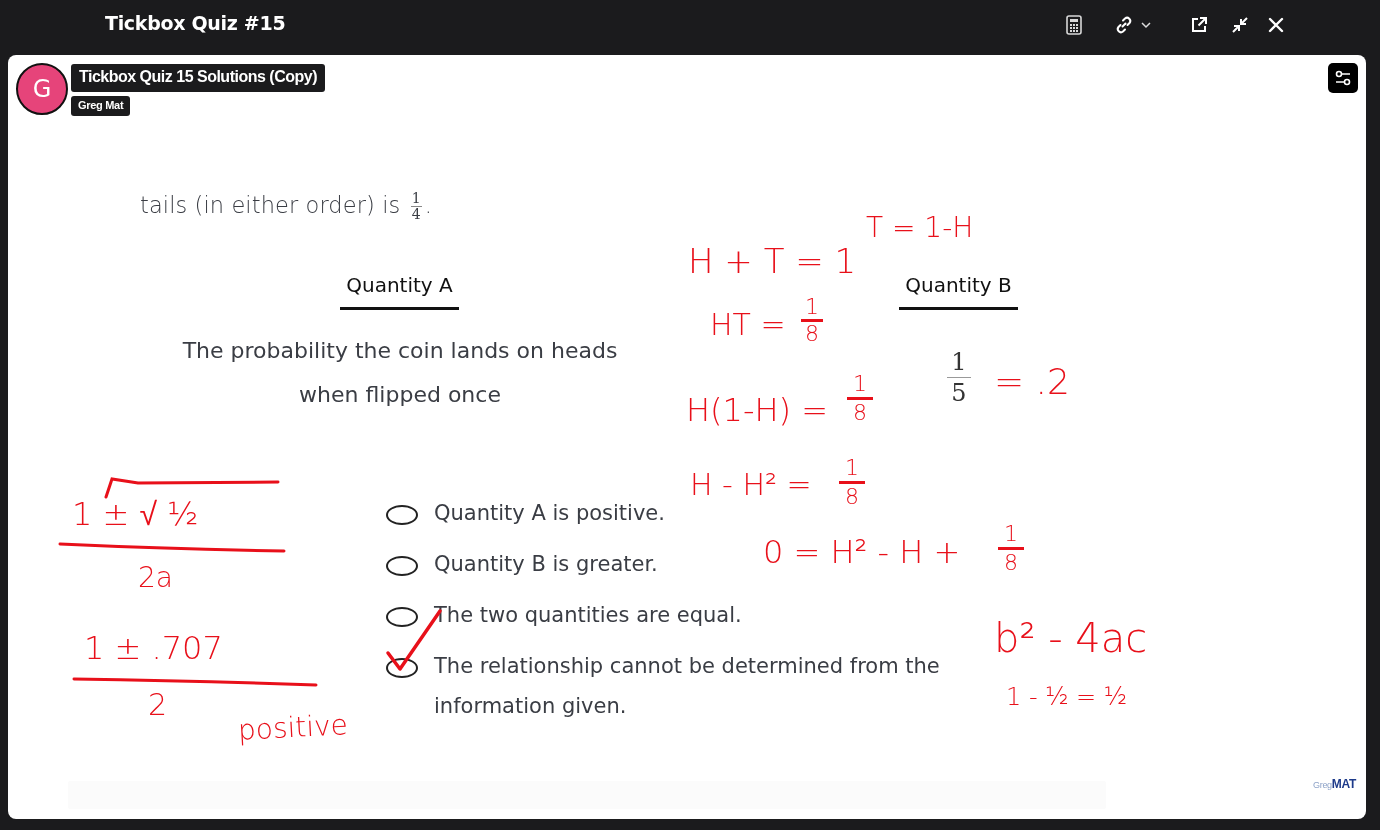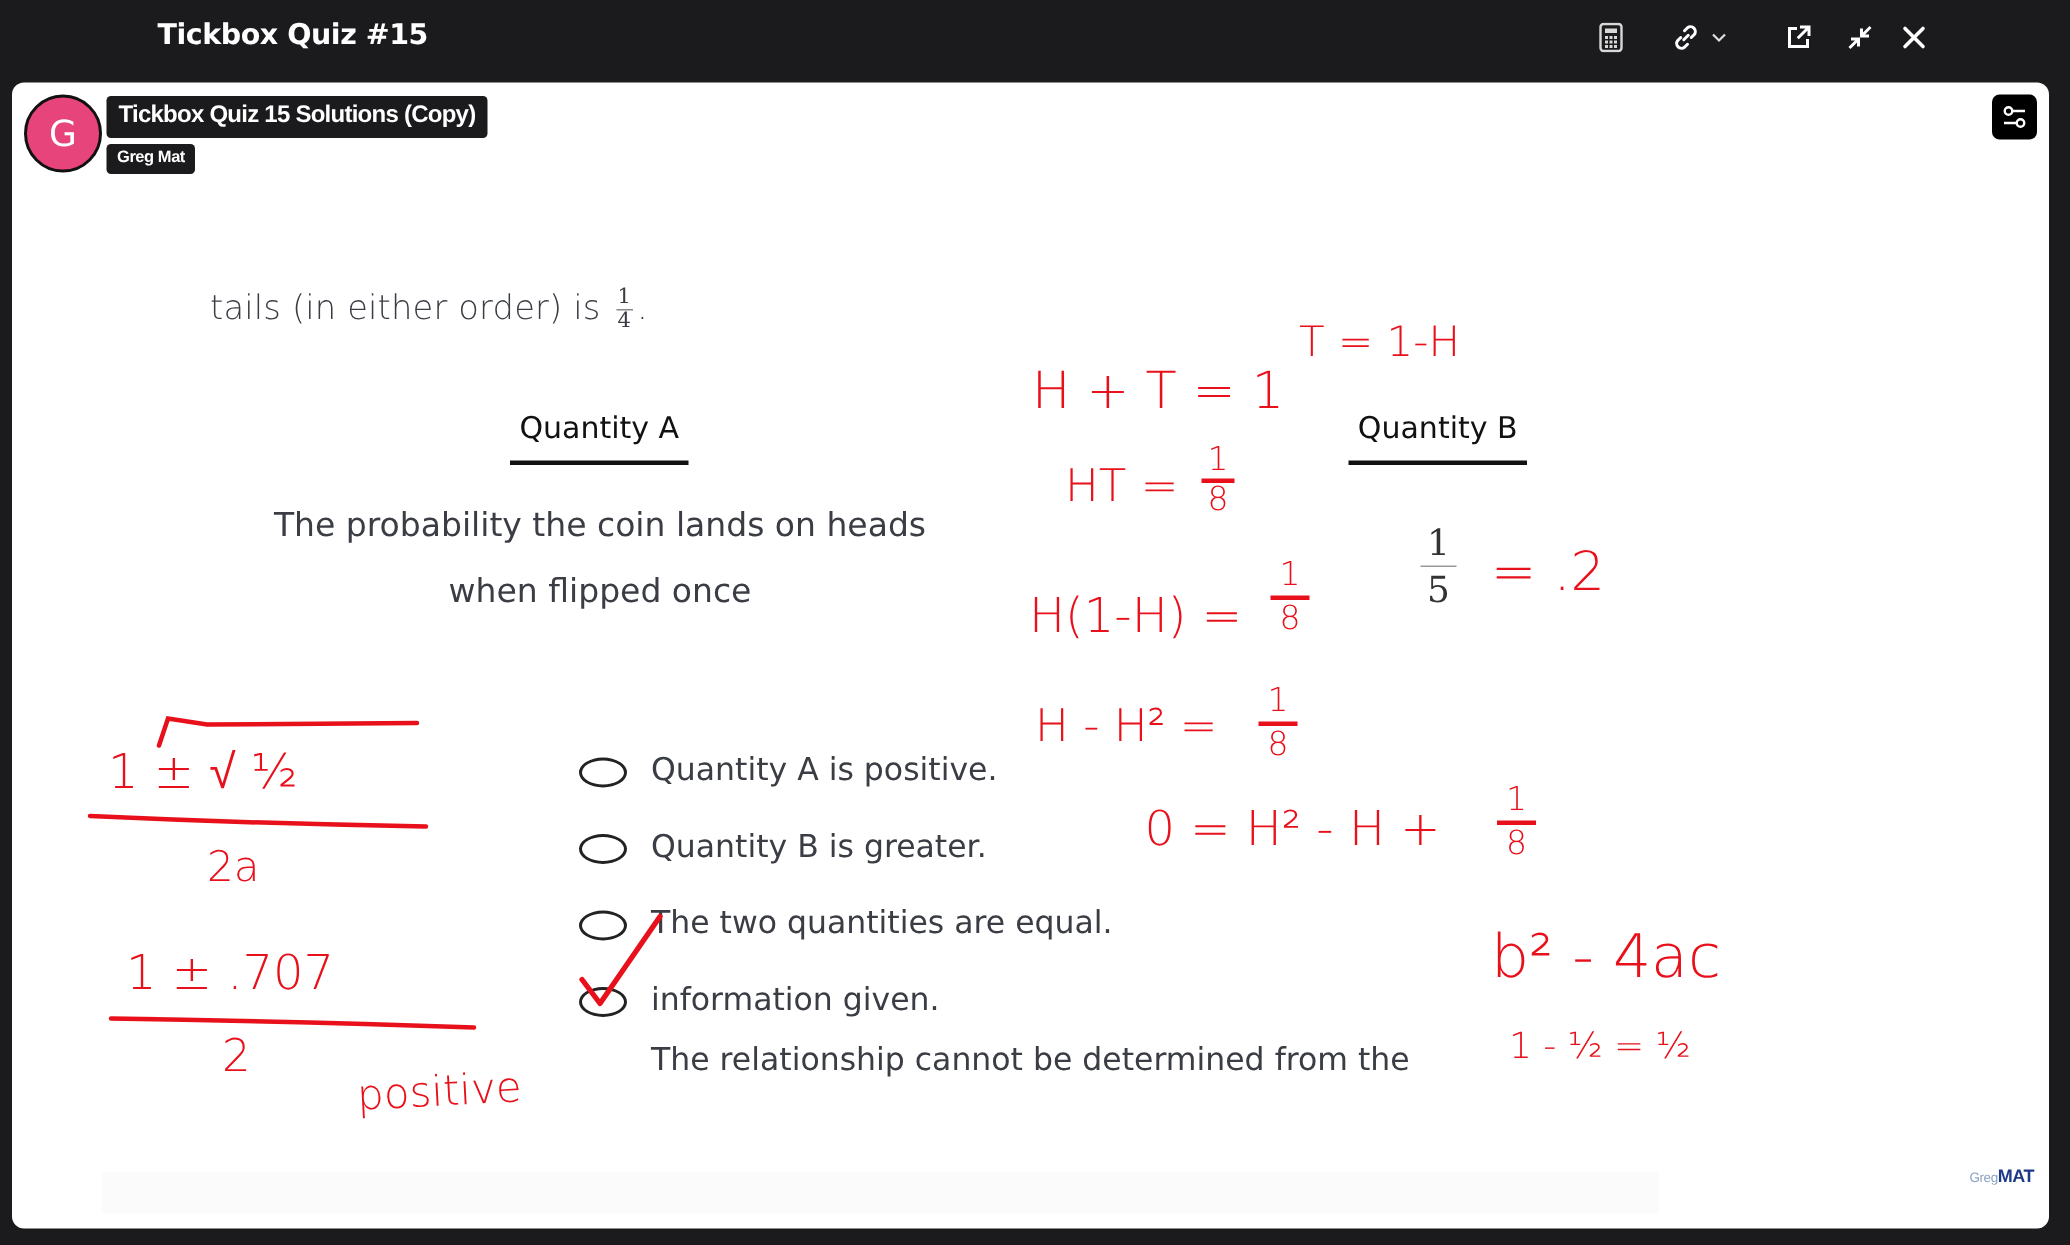--- a/index.html
+++ b/index.html
@@ -212,22 +212,22 @@
     <span class="radio"></span>
     <span class="label">Quantity B is greater.</span>
   </div>
   <div class="opt" style="top:548px;">
     <span class="radio"></span>
     <span class="label">The two quantities are equal.</span>
   </div>
   <div class="opt" style="top:599px;">
     <span class="radio"></span>
     <span class="label">
+      <span style="display:block;">The relationship cannot be determined from the</span>
       <span style="display:block;">information given.</span>
-      <span style="display:block;">The relationship cannot be determined from the</span>
     </span>
   </div>
 
   <div class="ink" style="left:858px; top:156px; font-size:28px;">T = 1-H</div>
   <div class="ink" style="left:680px; top:186px; font-size:34px;">H + T = 1</div>
 
   <div class="ink" style="left:702px; top:252px; font-size:30px;">HT =</div>
   <div class="ink" style="left:793px; top:240px; font-size:22px; text-align:center; line-height:24px;">
     <div style="border-bottom:3px solid #e8101a; padding:0 4px;">1</div>
     <div>8</div>

